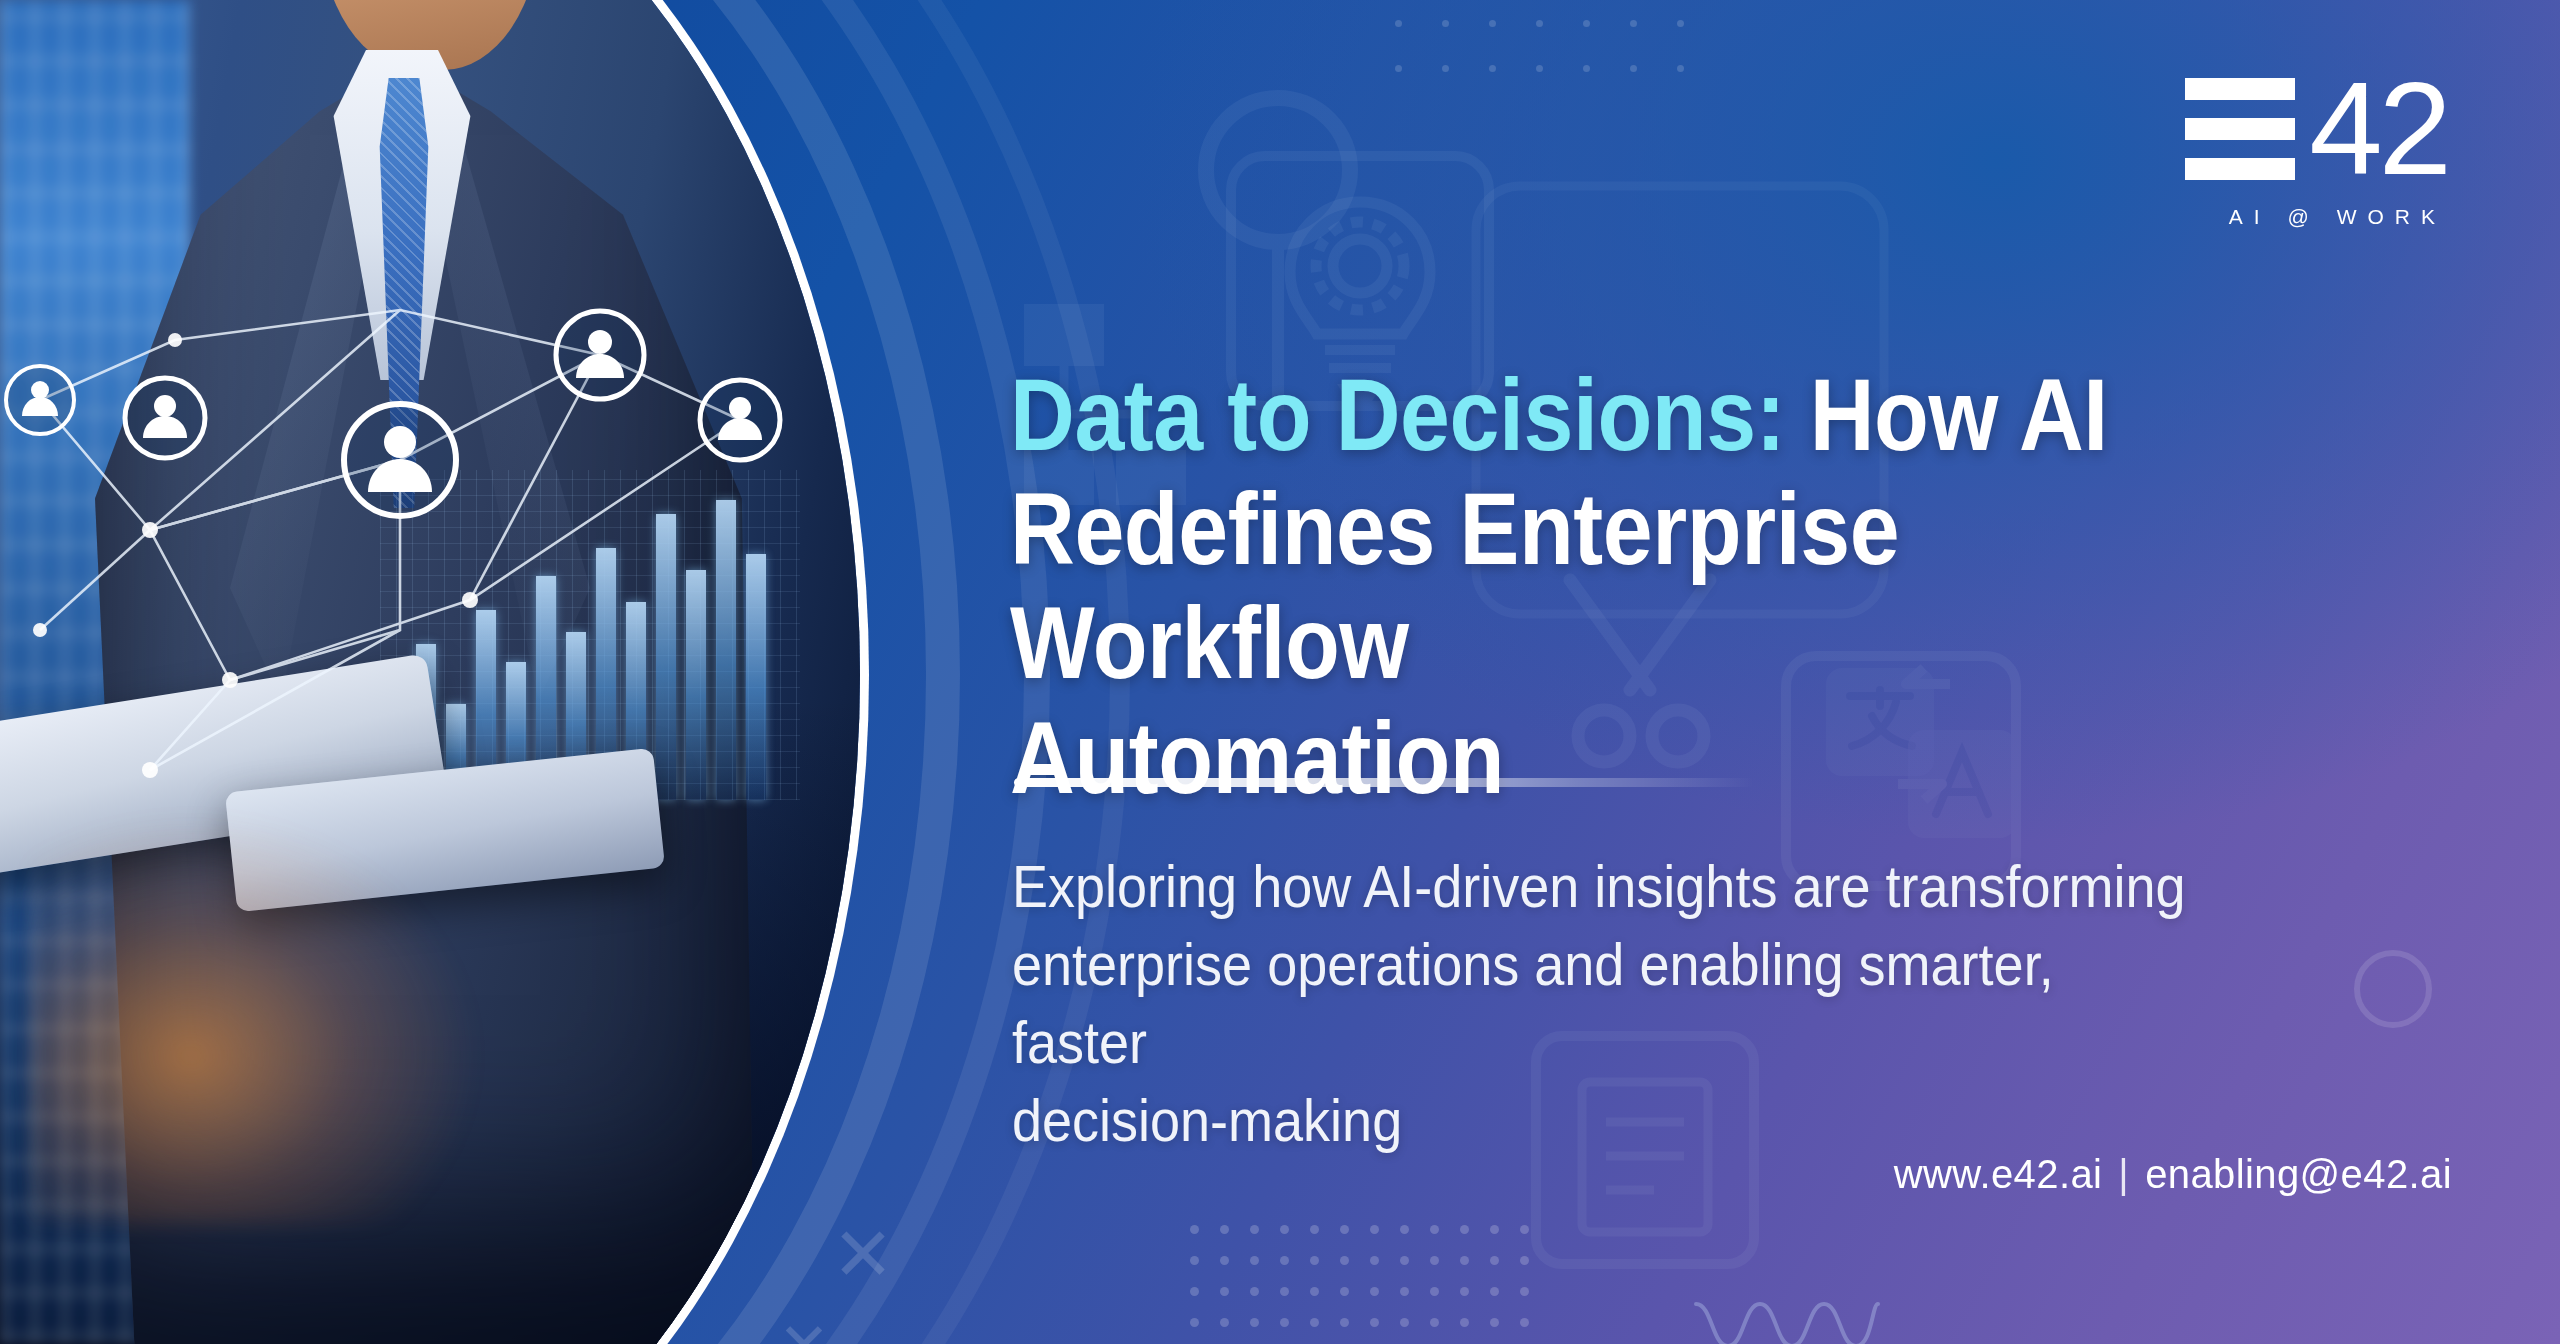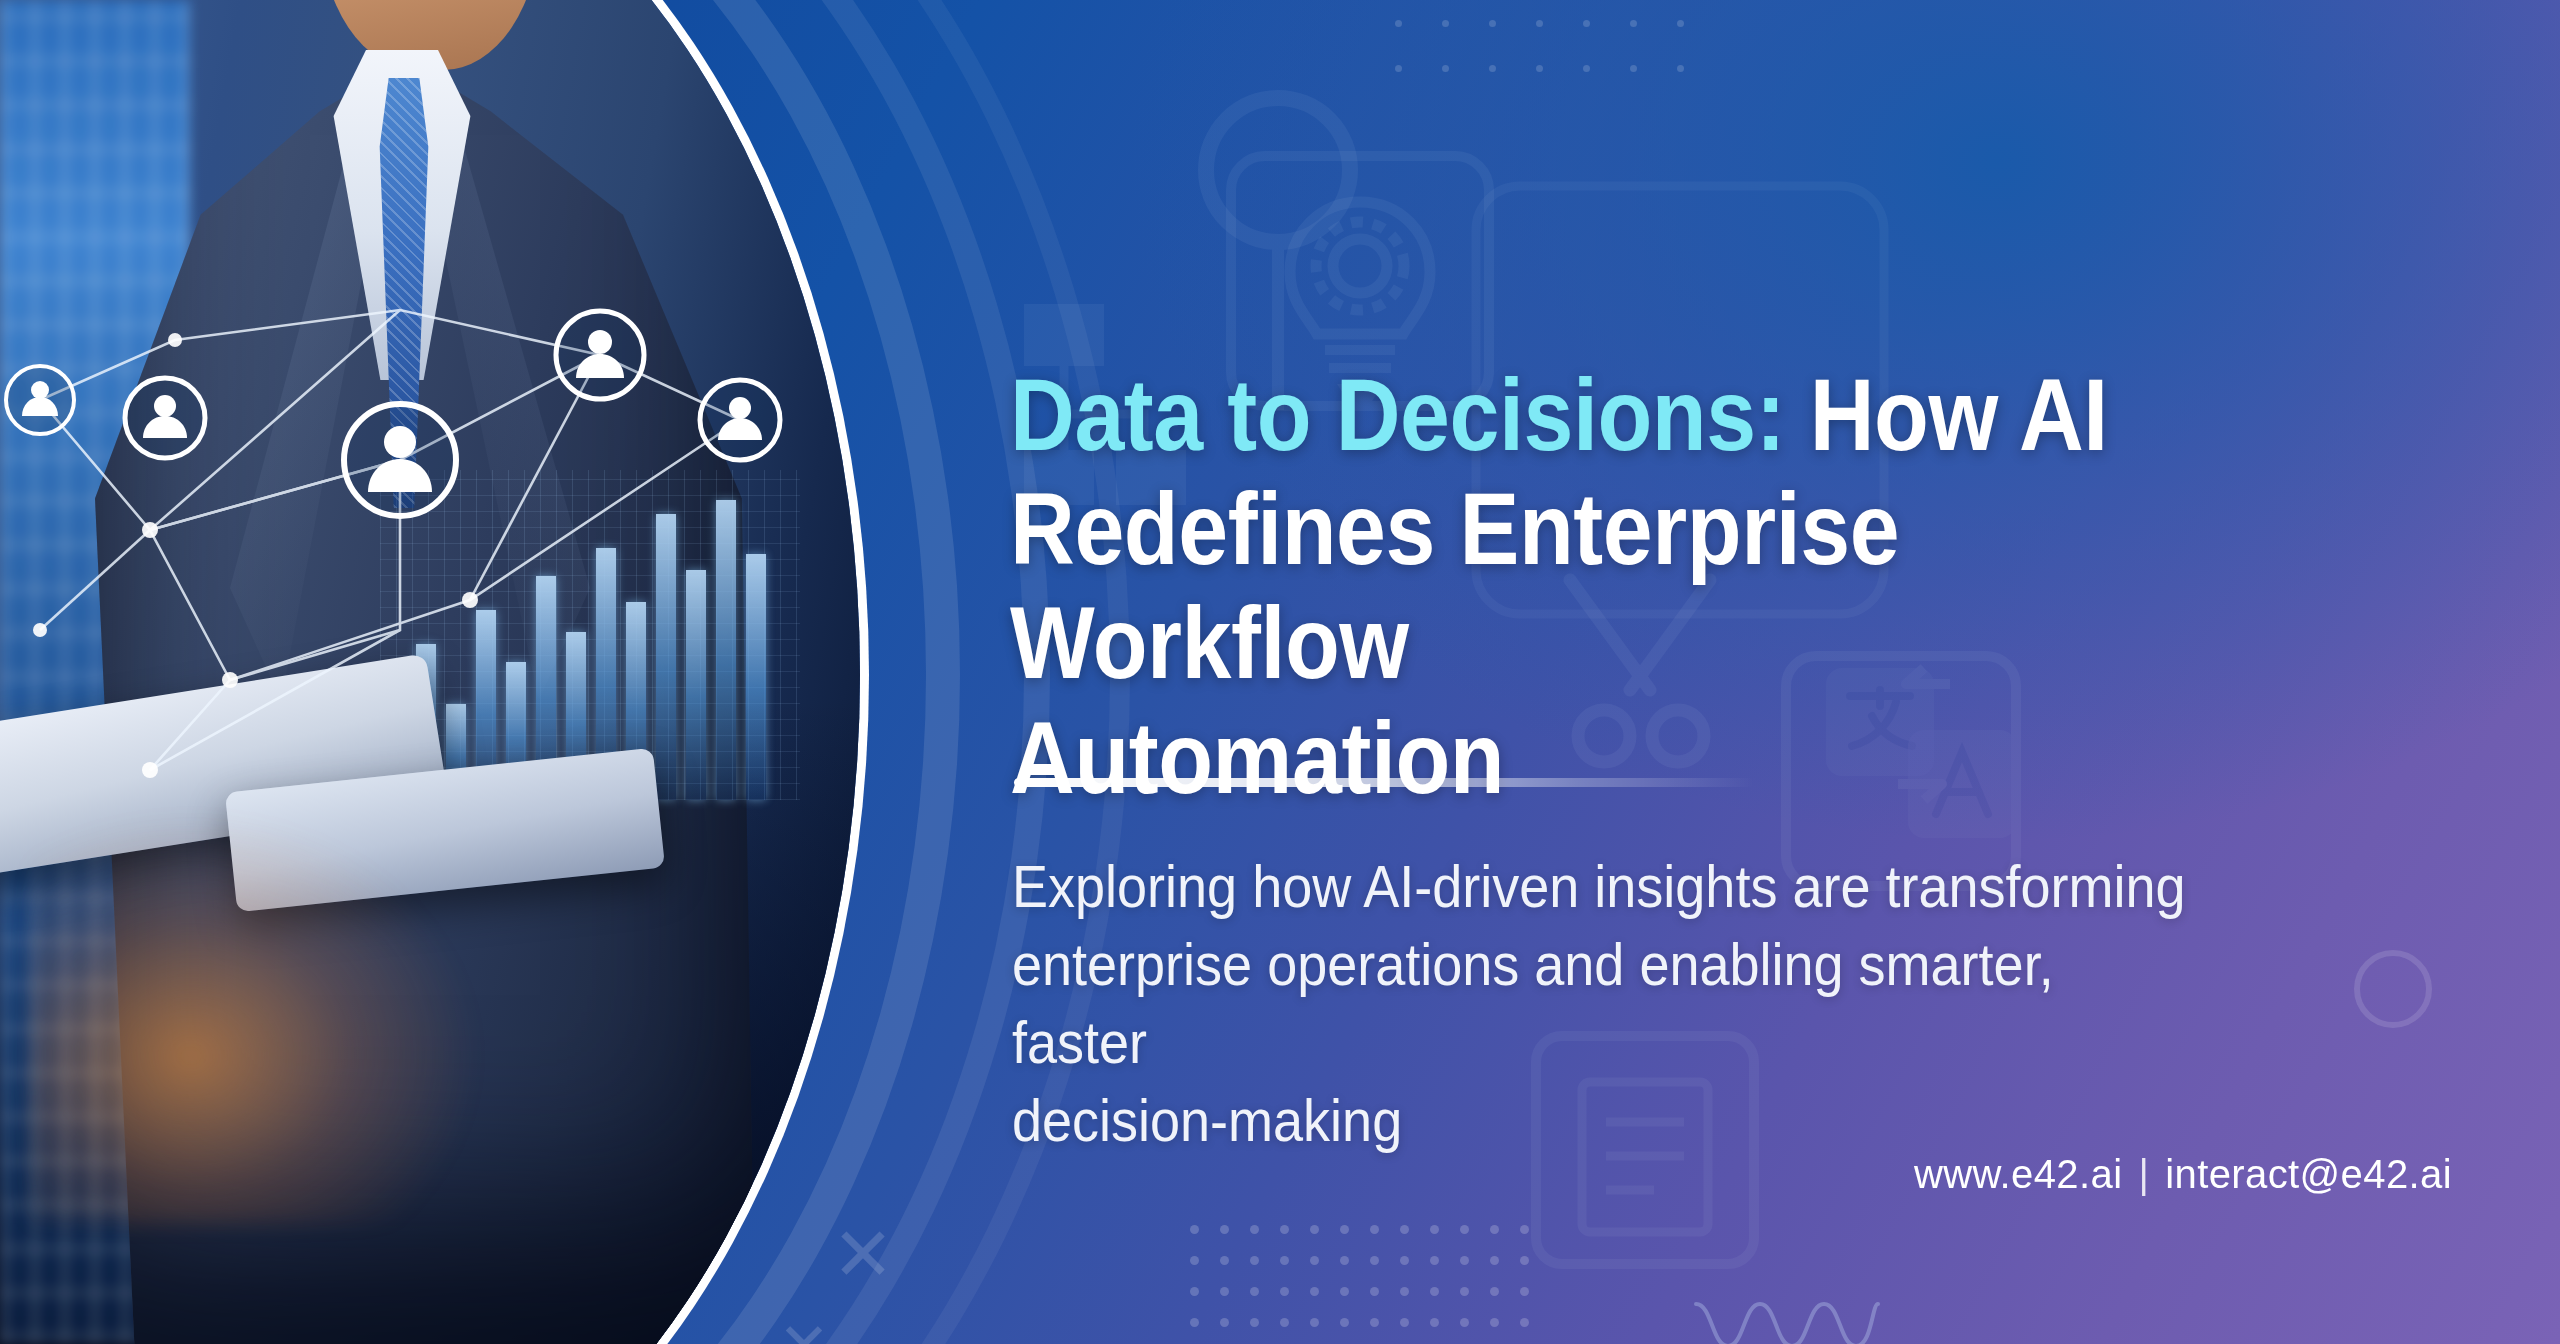--- a/index.html
+++ b/index.html
@@ -485,33 +485,44 @@
               <path d="M718 140c0-12 10-22 22-22s22 10 22 22z" fill="#ffffff"></path>
             </g>
           </svg>
         </div>
       </div>
     </div>
   </div>
 
   <div class="content">
 
+    <div class="logo-block">
+      <div class="logo-row">
+        <span class="logo-e">
+          <span></span>
+            <span></span>
+            <span></span>
+        </span>
+        <span class="logo-42">42</span>
+      </div>
+      <div class="logo-tag">AI @ WORK</div>
+    </div>
 
     <h1 class="headline">
       <span class="hl-accent">Data to Decisions:</span><span> How AI</span><br>
       <span>Redefines Enterprise Workflow</span><br>
       <span>Automation</span>
     </h1>
 
     <div class="divider"></div>
 
     <p class="subtitle">
       <span>Exploring how AI-driven insights are transforming</span><br>
       <span>enterprise operations and enabling smarter, faster</span><br>
       <span>decision-making</span>
     </p>
 
     <div class="footer">
-      <span>www.e42.ai</span><span class="sep">|</span><span>interact@e42.ai</span>
+      <span>www.e42.ai</span><span class="sep">|</span><span>enabling@e42.ai</span>
     </div>
 
   </div>
 </div>
 
 </body></html>

